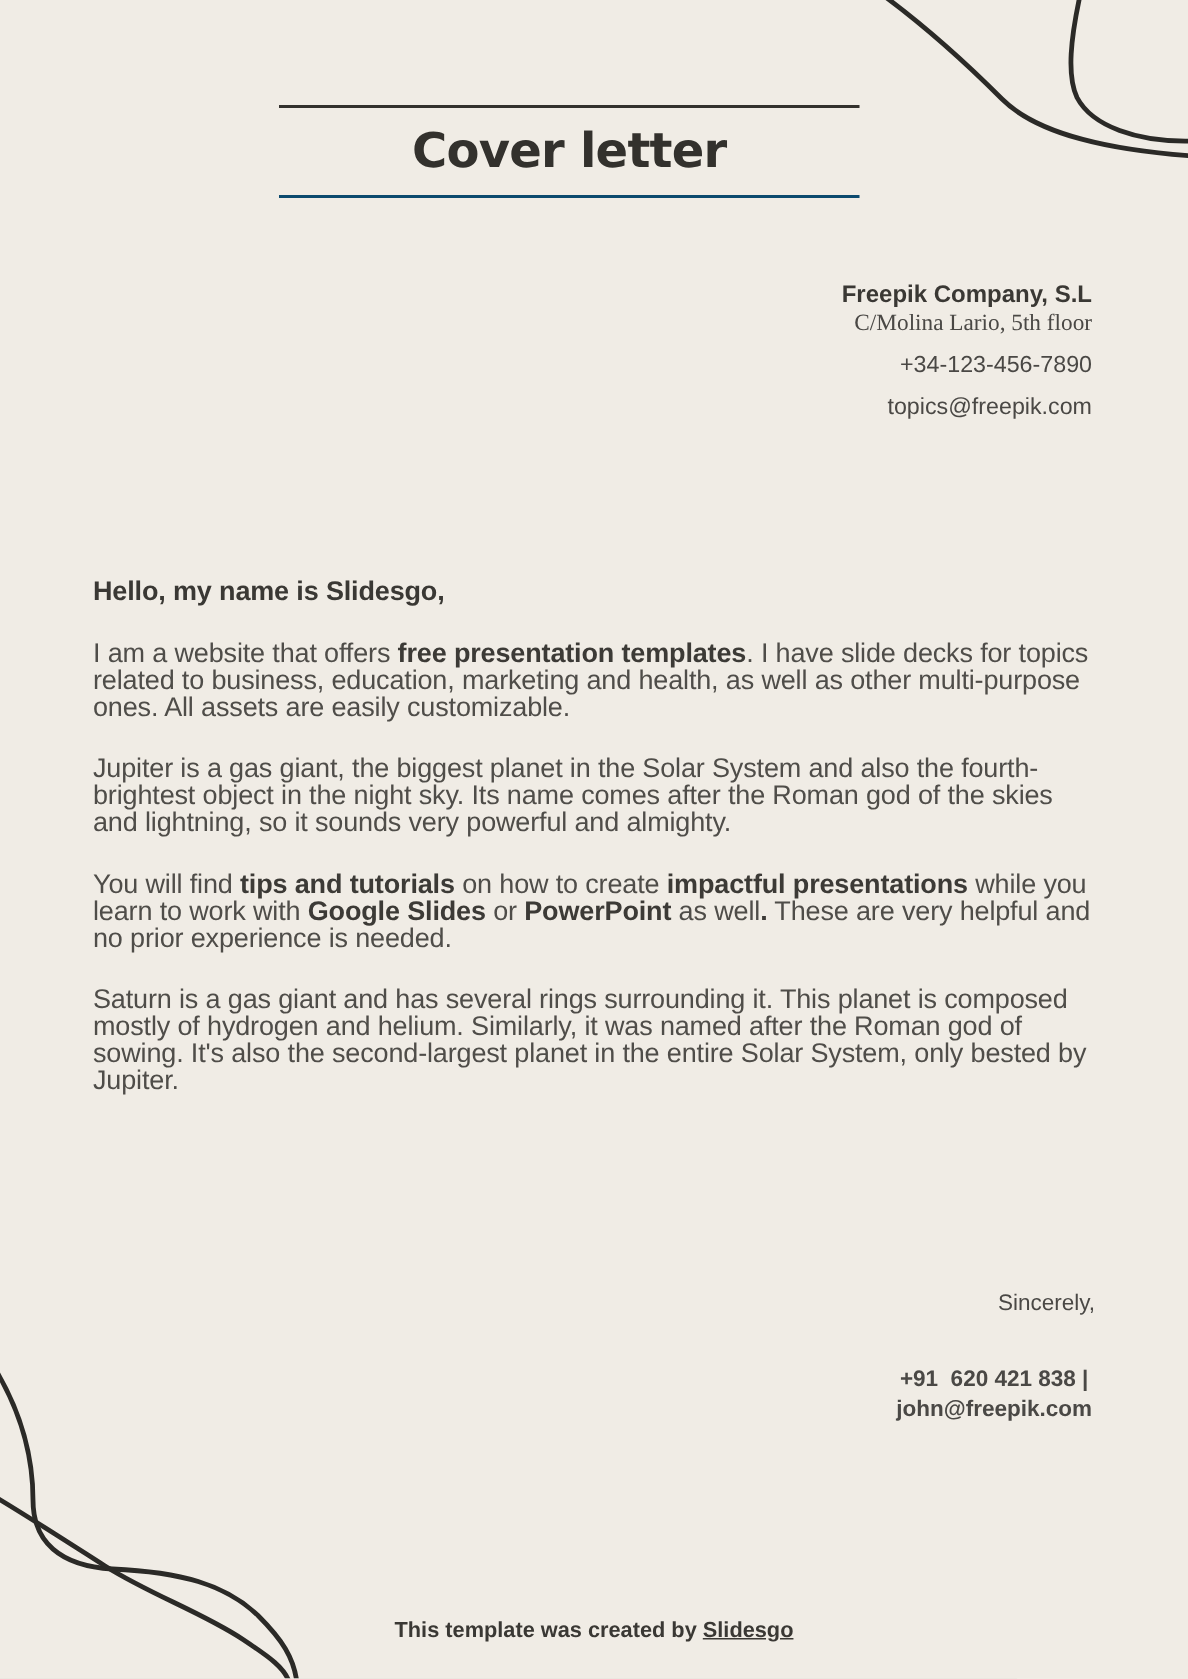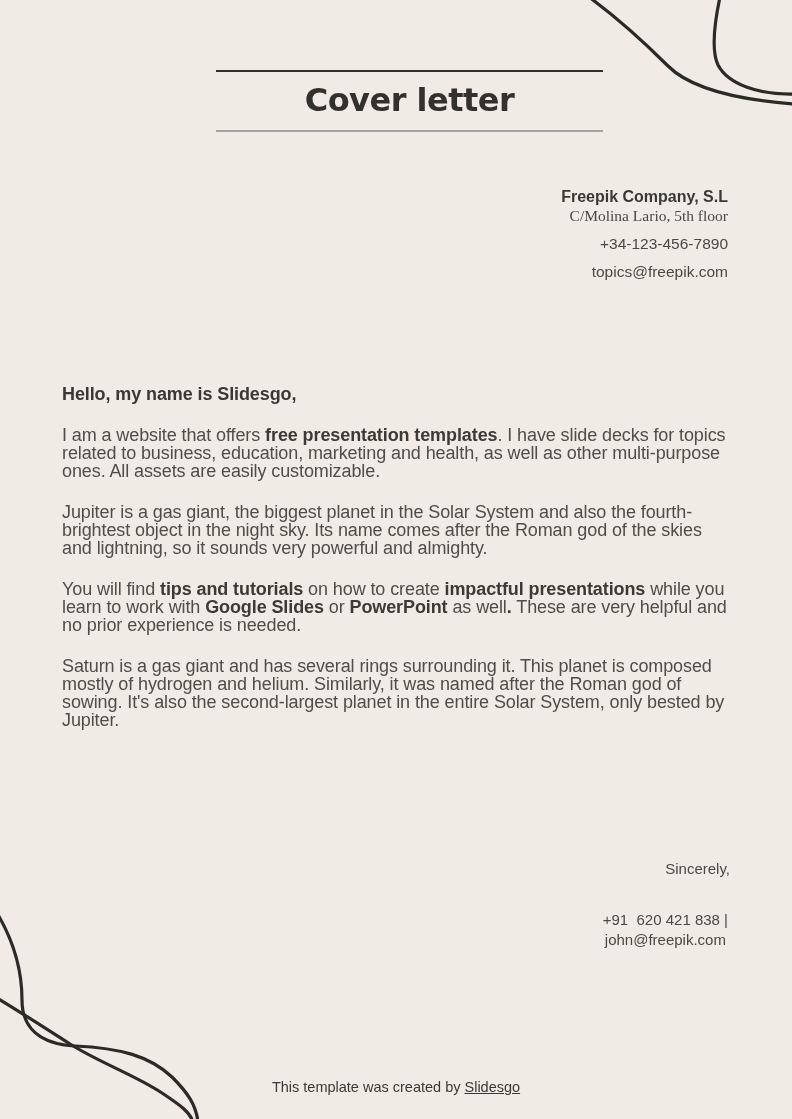--- a/index.html
+++ b/index.html
@@ -21,25 +21,25 @@
   .decor-svg {
     position: absolute;
     left: 0; top: 0;
     width: 792px; height: 1119px;
     pointer-events: none;
   }
 
   
   .title-block {
     position: absolute;
-    left: 216px;
+    left: 186px;
     top: 70px;
     width: 387px;
     border-top: 2px solid #33312d;
-    border-bottom: 2px solid #a3a3a3;
+    border-bottom: 2px solid #0c4a6e;
     padding: 11px 0 13px;
     text-align: center;
     box-sizing: border-box;
   }
   .page-title {
     margin: 0;
     font-family: "DejaVu Sans", sans-serif;
     font-weight: bold;
     font-size: 32px;
     line-height: 34px;
@@ -108,31 +108,32 @@
     color: #33312d;
   }
   .sig-contact {
     display: inline-block;
     text-align: center;
     margin-top: 20px;
     font-size: 15px;
     line-height: 20px;
     color: #4a4845;
     white-space: pre-wrap;
+    font-weight: bold;
   }
 
   
   .footer {
     position: absolute;
     left: 0; right: 0;
     top: 1078px;
     text-align: center;
     font-size: 14.5px;
     line-height: 18px;
-    font-weight: normal;
+    font-weight: bold;
     color: #3a3834;
   }
   .footer a {
     color: inherit;
     text-decoration: underline;
     cursor: pointer;
   }
 </style>
 </head>
 <body>

